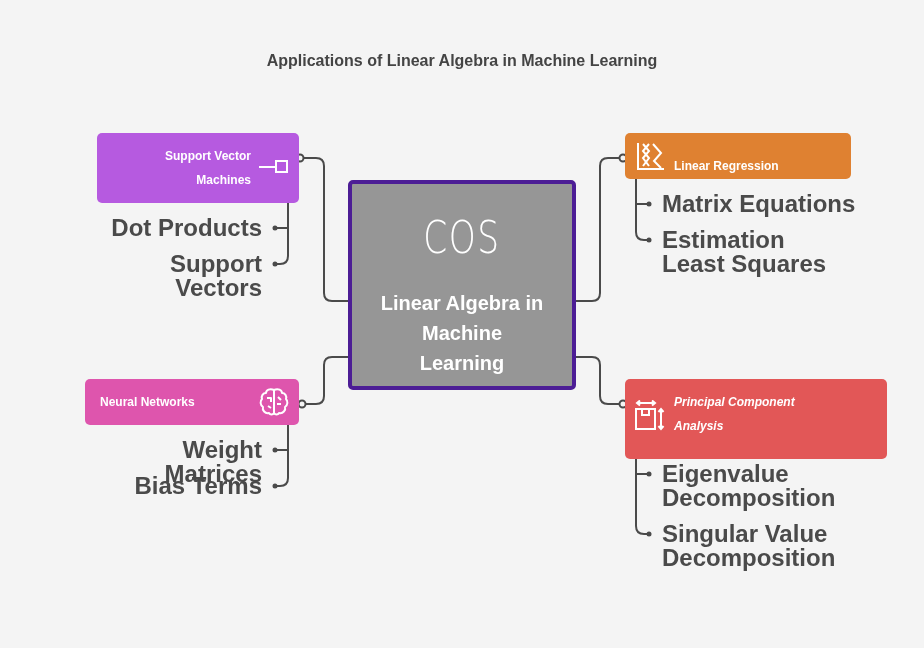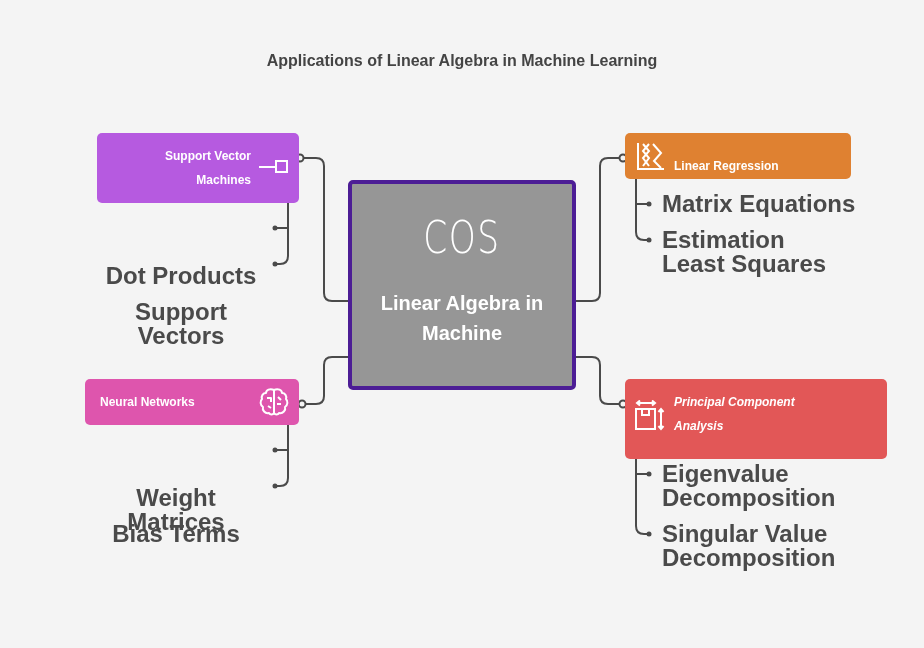--- a/index.html
+++ b/index.html
@@ -41,21 +41,21 @@
       letter-spacing: 2px; transform: scaleX(0.78); color: #fff;
       -webkit-text-stroke: 0;
     }
     .center .lbl {
       position: absolute; left: 0; width: 100%; top: 104px;
       font-size: 20px; font-weight: bold; line-height: 30px;
     }
     .leaf {
       position: absolute; color: #4a4a4a; font-weight: bold; font-size: 24px; line-height: 24px;
     }
-    .leaf.r { text-align: center; margin-top: 48px; }
+    .leaf.r { text-align: right; }
   </style>
 </head>
 <body>
 
 <div class="title">Applications of Linear Algebra in Machine Learning</div>
 
 <svg class="wires" width="924" height="648">
   <g fill="none" stroke="#4a4a4a" stroke-width="2">
 
     <path d="M348 301 H332 Q324 301 324 293 V166 Q324 158 316 158 H303"></path>
@@ -90,20 +90,21 @@
     <circle cx="649" cy="474" r="2.5"></circle>
     <circle cx="649" cy="534" r="2.5"></circle>
   </g>
 </svg>
 
 <div class="center">
   <div class="cos">COS</div>
   <div class="lbl">
     <div>Linear Algebra in</div>
     <div>Machine</div>
+    <div>Learning</div>
   </div>
 </div>
 
 <div class="node svm">
   <div class="lbl">
     <div>Support Vector</div>
     <div>Machines</div>
   </div>
   <span class="ic">
     <svg width="30" height="16" viewBox="0 0 30 16">

